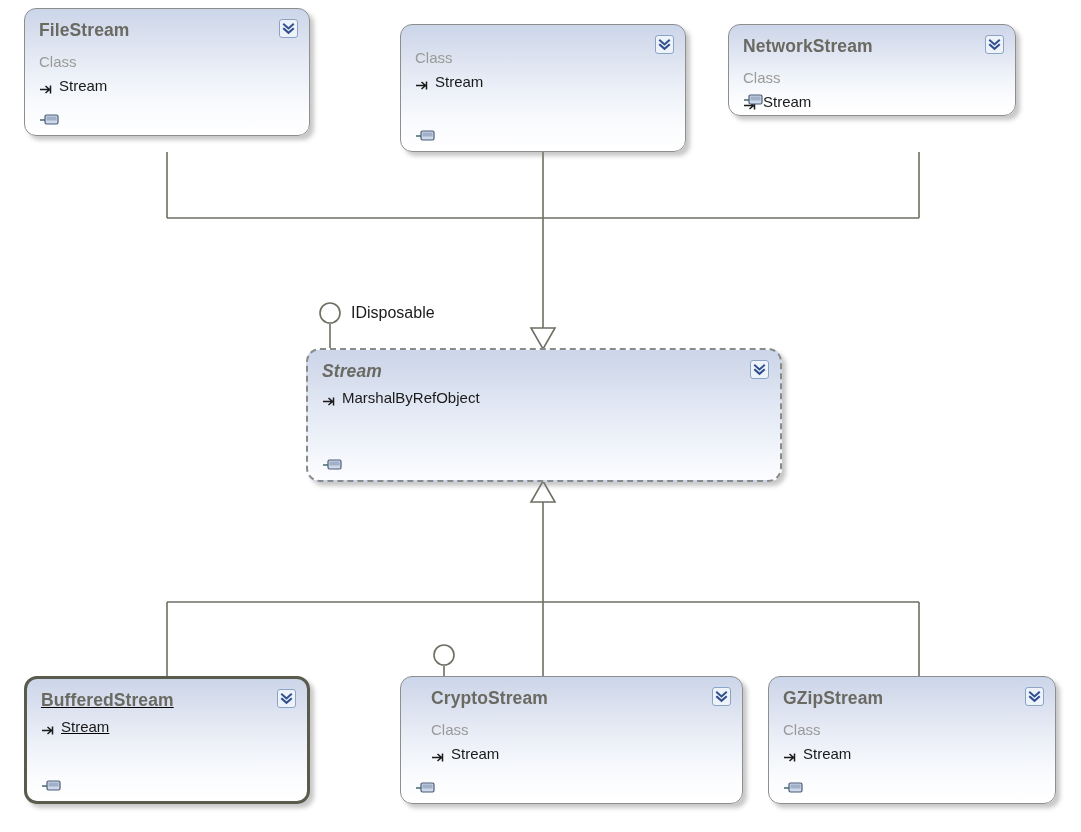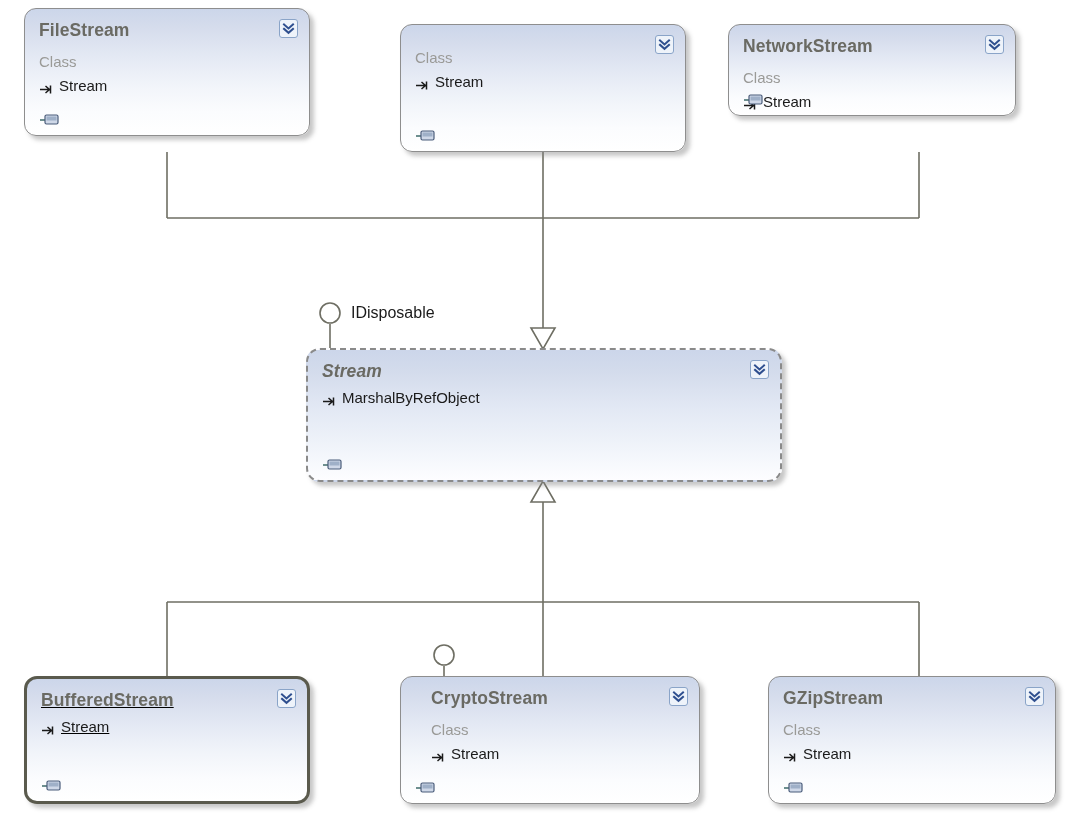--- a/index.html
+++ b/index.html
@@ -292,21 +292,21 @@
     </div>
     <div class="member-icon">
       <svg width="22" height="14" viewBox="0 0 22 14">
         <line x1="1" y1="7" x2="6" y2="7" stroke="#6d8f8f" stroke-width="2"></line>
         <rect x="6" y="2" width="13" height="9" rx="1.5" fill="#cfd8e8" stroke="#4a5c7a" stroke-width="1.2"></rect>
         <rect x="7.5" y="3.5" width="10" height="4" fill="#9fb0c8"></rect>
       </svg>
     </div>
   </div>
 
-  <div class="node" style="left:400px; top:676px; width:300px; height:128px;padding-left:30px;">
+  <div class="node" style="left:400px; top:676px; width:343px; height:128px;padding-left:30px;">
     <div class="node-title">CryptoStream</div>
     <div class="node-stereotype">Class</div>
     <div class="node-base">
       <span class="base-arrow">
         <svg width="13" height="13" viewBox="0 0 13 13">
           <path d="M1,7.5 L9.5,7.5 M6.5,4 L10.5,7.5 L6.5,11 M11.5,3.5 L11.5,11.5" stroke="#1a1a1a" stroke-width="1.5" fill="none"></path>
         </svg>
       </span>
       <span>Stream</span>
     </div>

